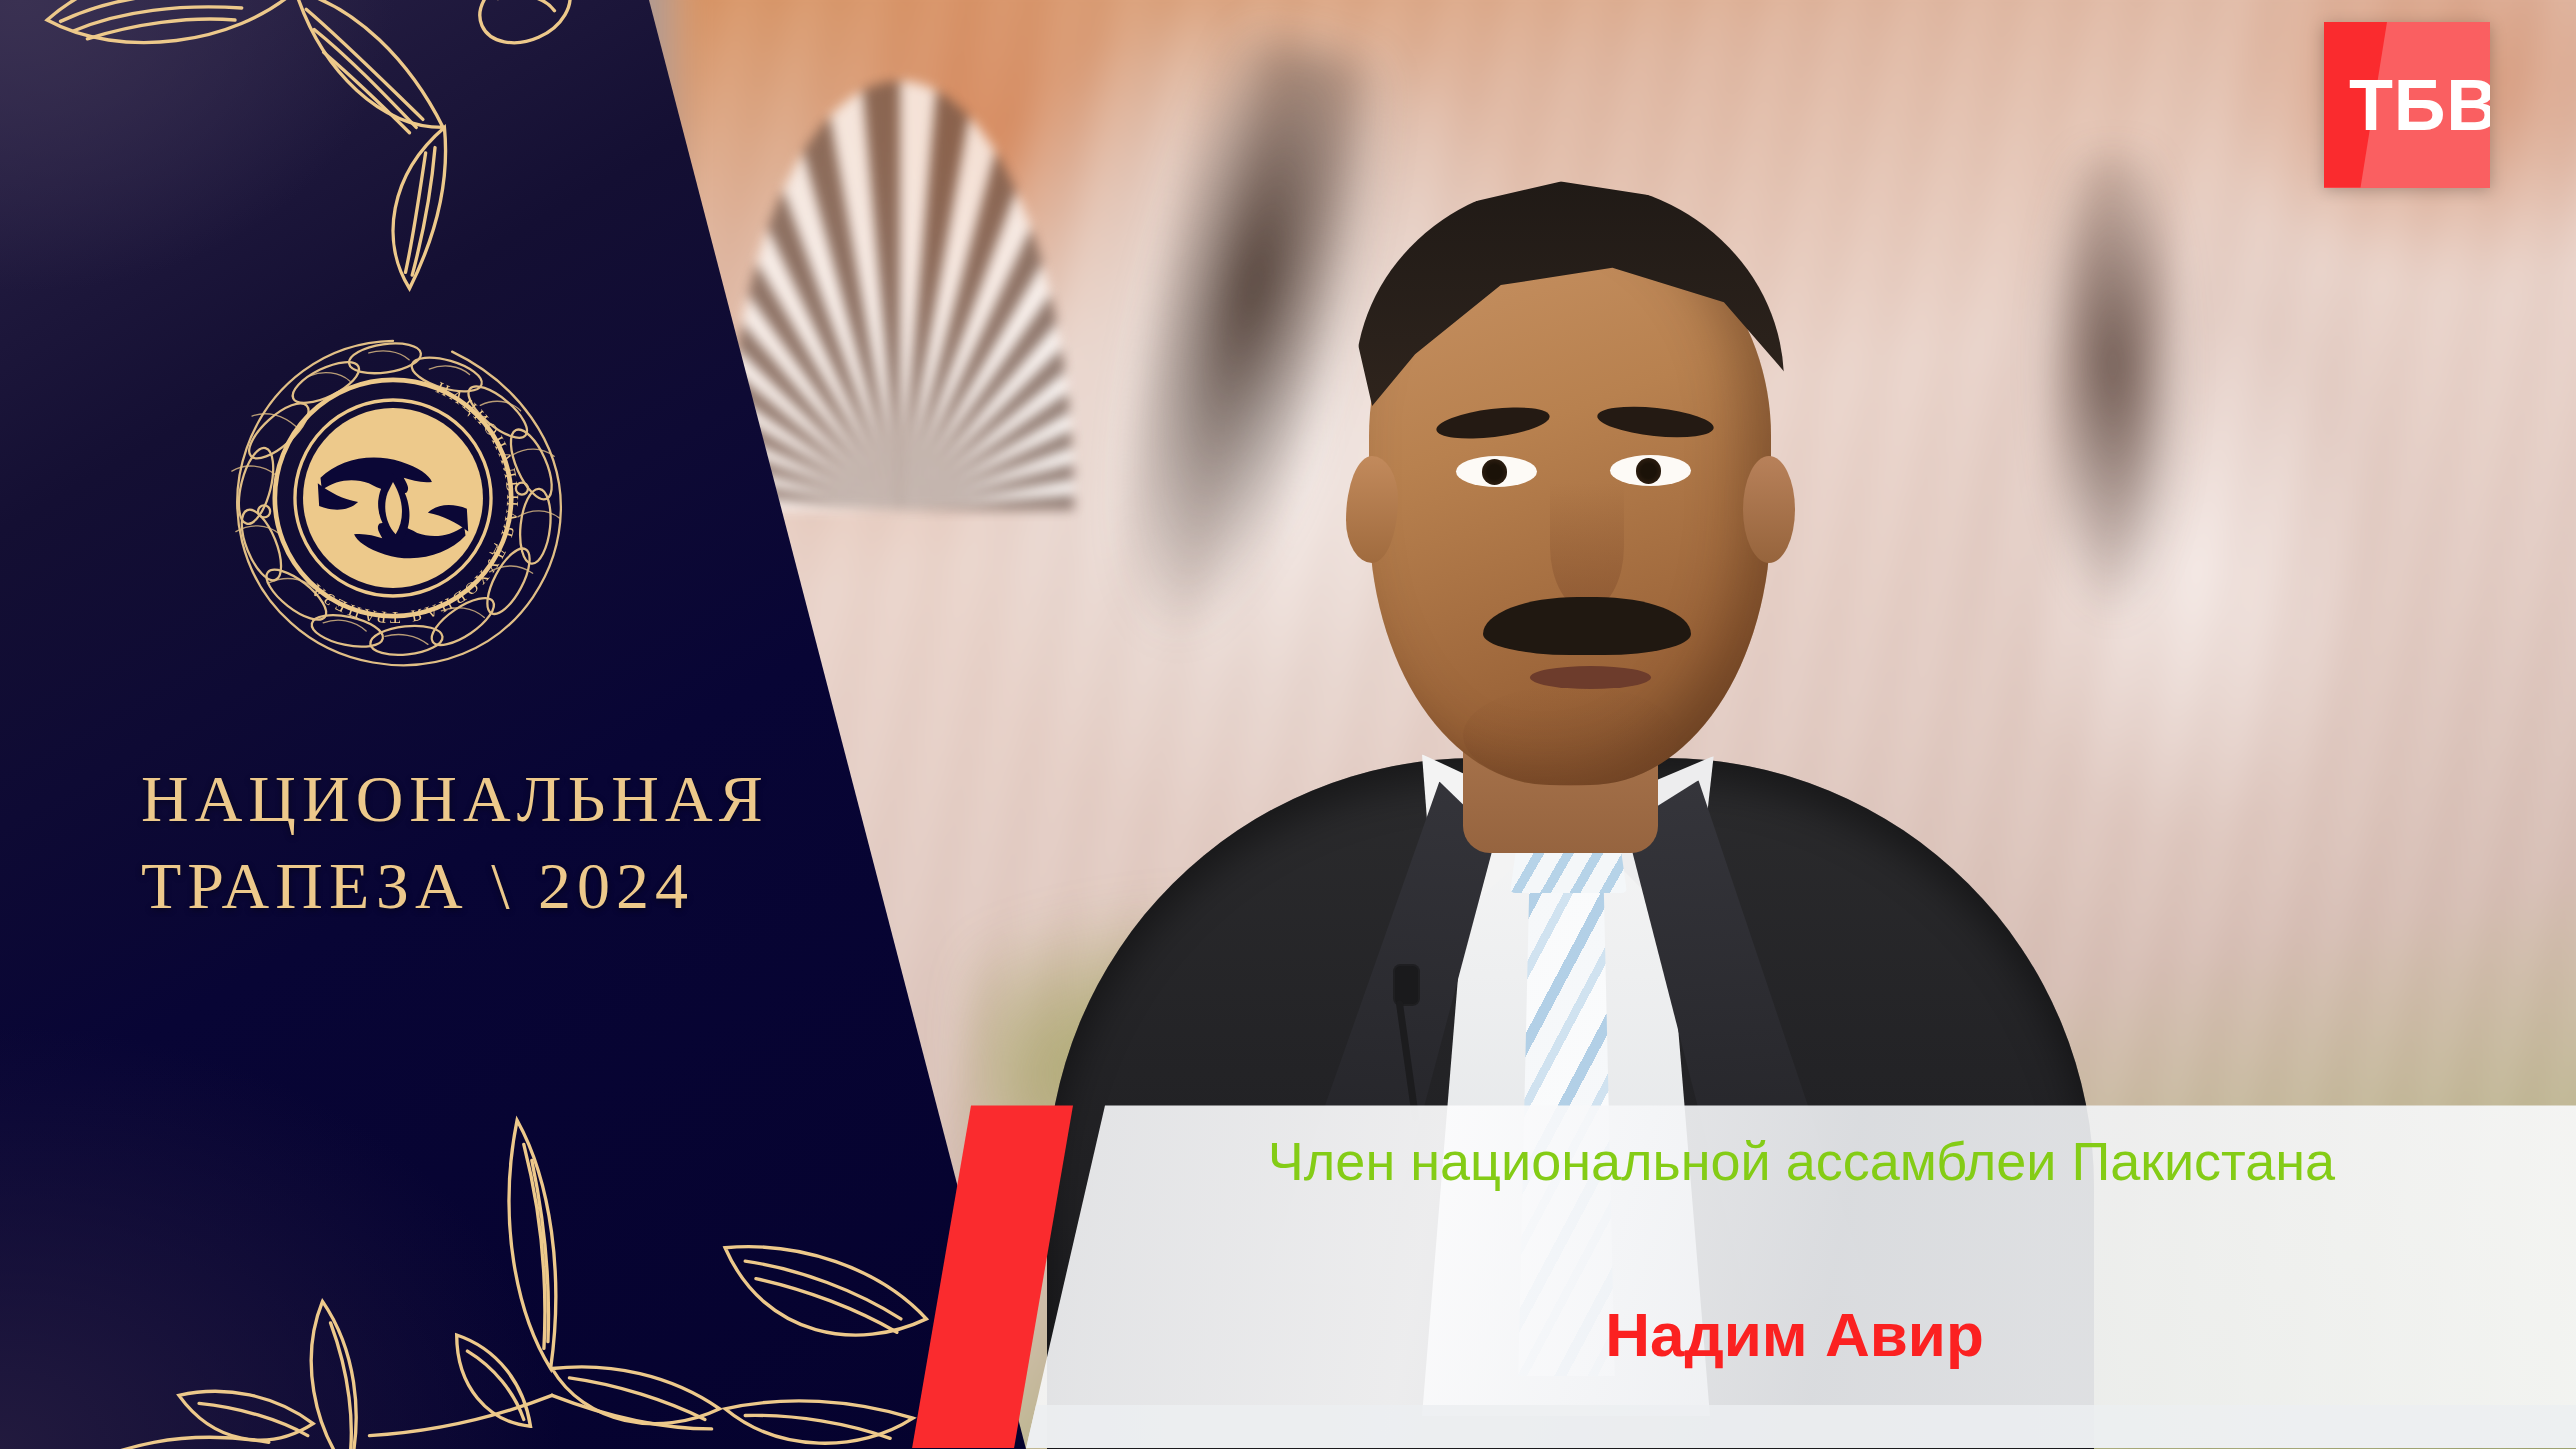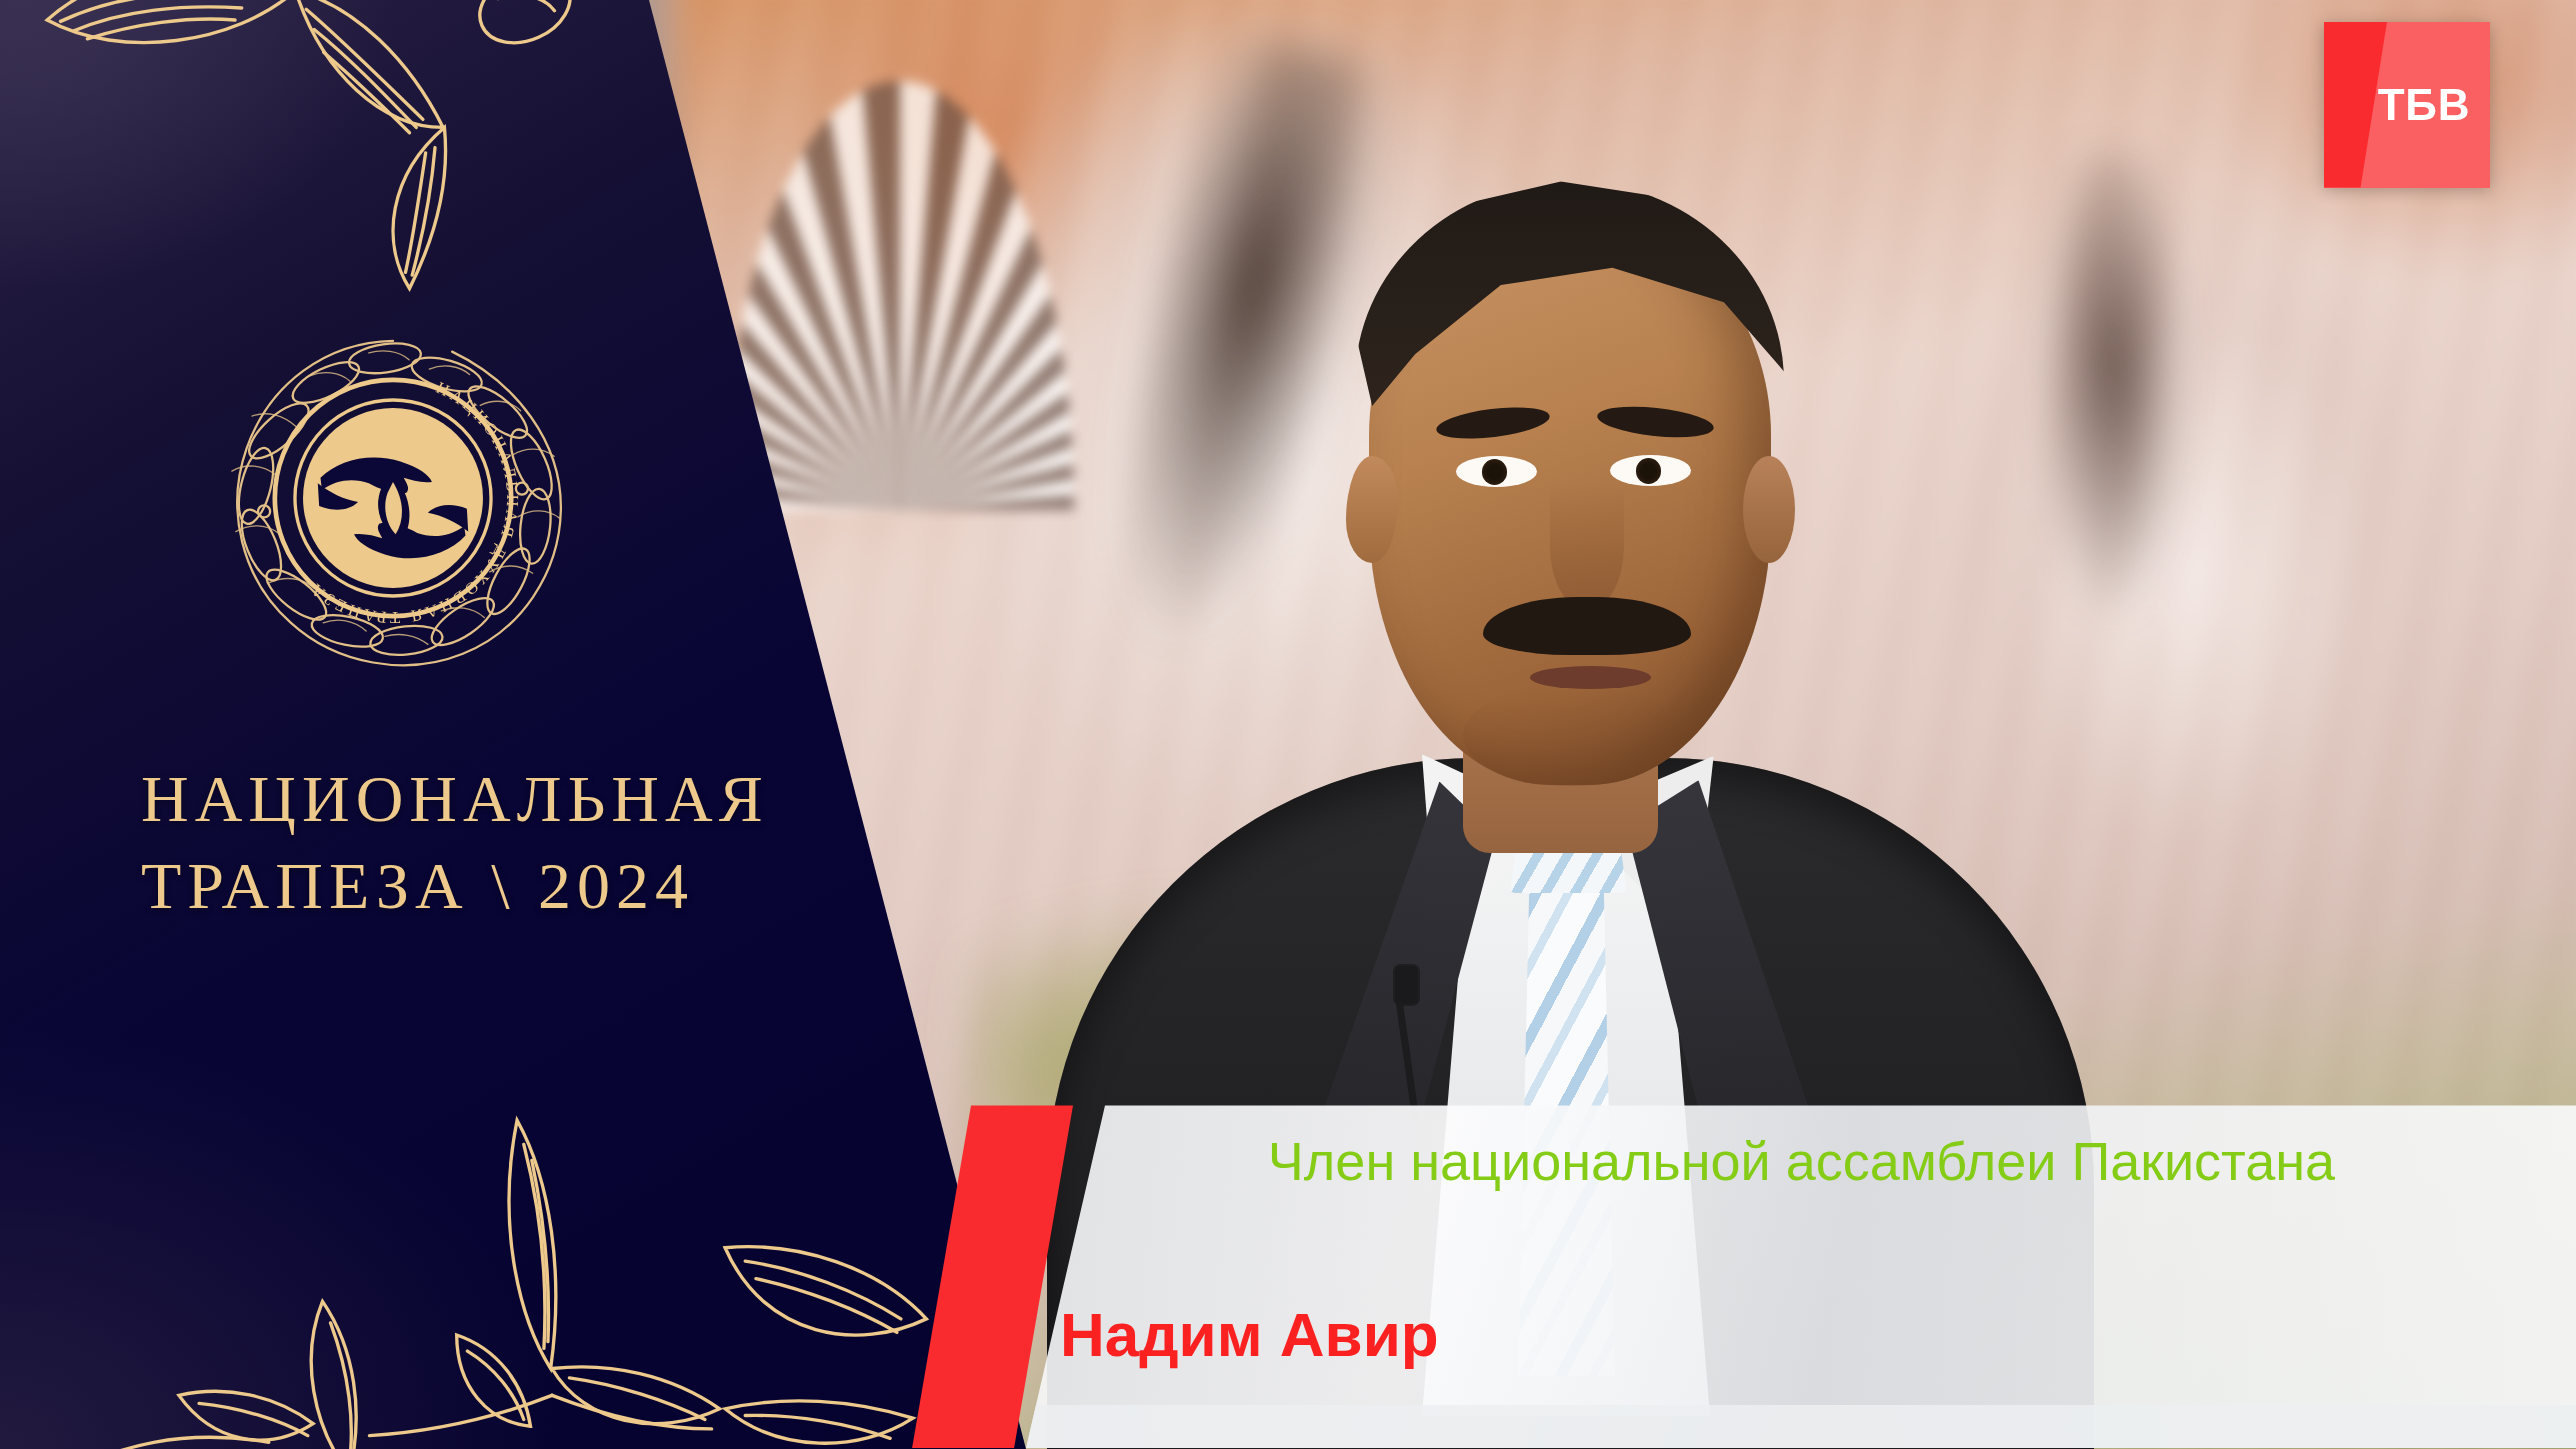--- a/index.html
+++ b/index.html
@@ -93,21 +93,21 @@
 
   
   .tv-logo{
     position:absolute;right:86px;top:21.5px;width:166px;height:166px;
     background:#fa5f61;overflow:hidden;box-shadow:0 2.7px 14.8px rgba(0,0,0,.25);
   }
   .tv-logo .wedge{position:absolute;left:0;top:0;width:100%;height:100%;background:#fa2b2e;
     clip-path:polygon(0 0,38% 0,22% 100%,0 100%);}
   .tv-logo .txt{
     position:absolute;inset:0;display:flex;align-items:center;justify-content:center;
-    color:#fff;font-size:44px;font-weight:700;letter-spacing:0.7px;
+    color:#fff;font-size:72px;font-weight:700;letter-spacing:0.7px;
     font-family:"Liberation Sans",sans-serif;
     padding-left:34px;
   }
 
   
   .navy{
     position:absolute;left:0;top:0;width:1026px;height:1449px;
     background:
       radial-gradient(ellipse 604px 470px at 2% 0%, #3a3152 0%, rgba(58,49,82,0) 62%),
       radial-gradient(ellipse 805px 604px at 0% 100%, #221a3e 0%, rgba(34,26,62,0) 70%),
@@ -146,21 +146,21 @@
     content:"";position:absolute;left:0;bottom:0;width:100%;height:43px;
     background:rgba(236,238,241,.85);
   }
   .lt-role{
     position:absolute;left:1060px;top:28px;width:1483px;
     text-align:center;color:#84cc16;font-size:54px;line-height:1.24;font-weight:400;
     font-family:"Liberation Sans",sans-serif;
   }
   .lt-name{
     position:absolute;left:1060px;top:199px;width:1469px;
-    text-align:left;color:#fb2121;font-size:62px;font-weight:700;
+    text-align:center;color:#fb2121;font-size:62px;font-weight:700;
     font-family:"Liberation Sans",sans-serif;
   }
 </style>
 </head>
 <body>
 
 <div id="stage">
 
   <div class="video-pane">
     <div class="bg-arch"></div>

